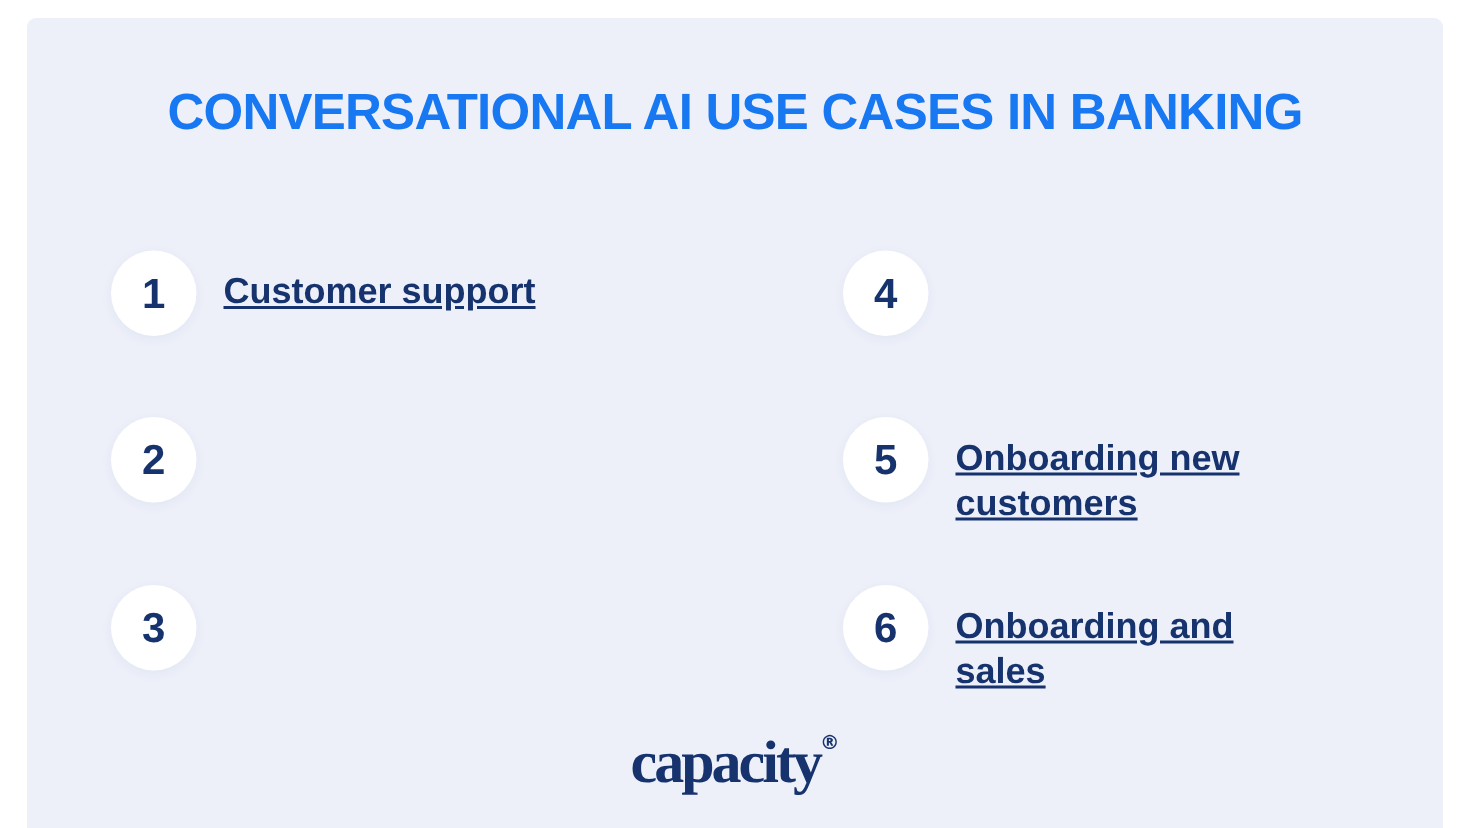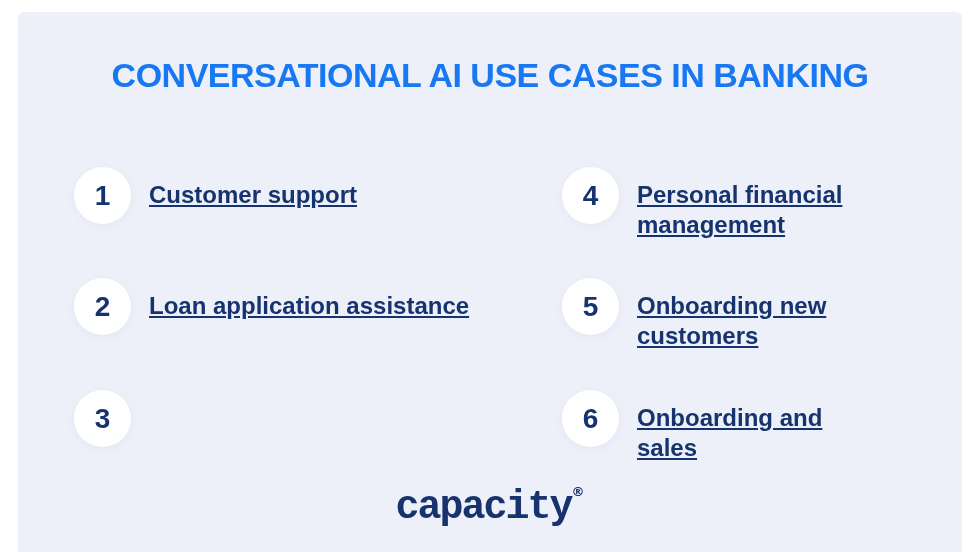--- a/index.html
+++ b/index.html
@@ -76,21 +76,21 @@
   .c2 .label { max-width: 250px; }
   .logo {
     position: absolute;
     top: 484px;
     left: 0;
     width: 100%;
     text-align: center;
     color: var(--navy);
   }
   .logo-text {
-    font-family: Liberation Mono, monospace;
+    font-family: Liberation Serif, serif;
     font-size: 40px;
     font-weight: 700;
     letter-spacing: -2px;
     text-align: right;
   }
   .reg-mark {
     font-family: "DejaVu Sans", sans-serif;
     font-size: 13px;
     font-weight: 700;
     vertical-align: 22px;
@@ -106,30 +106,28 @@
 
     <h1 class="title">CONVERSATIONAL AI USE CASES IN BANKING</h1>
 
     <div class="use-case c1 r1">
       <span class="num-circle">1</span>
       <span class="label">Customer support</span>
     </div>
 
     <div class="use-case c1 r2">
       <span class="num-circle">2</span>
-      <span class="label">Loan application assistance</span>
     </div>
 
     <div class="use-case c1 r3">
       <span class="num-circle">3</span>
     </div>
 
     <div class="use-case c2 r1">
       <span class="num-circle">4</span>
-      <span class="label">Personal financial management</span>
     </div>
 
     <div class="use-case c2 r2">
       <span class="num-circle">5</span>
       <span class="label">Onboarding new customers</span>
     </div>
 
     <div class="use-case c2 r3">
       <span class="num-circle">6</span>
       <span class="label">Onboarding and sales</span>

